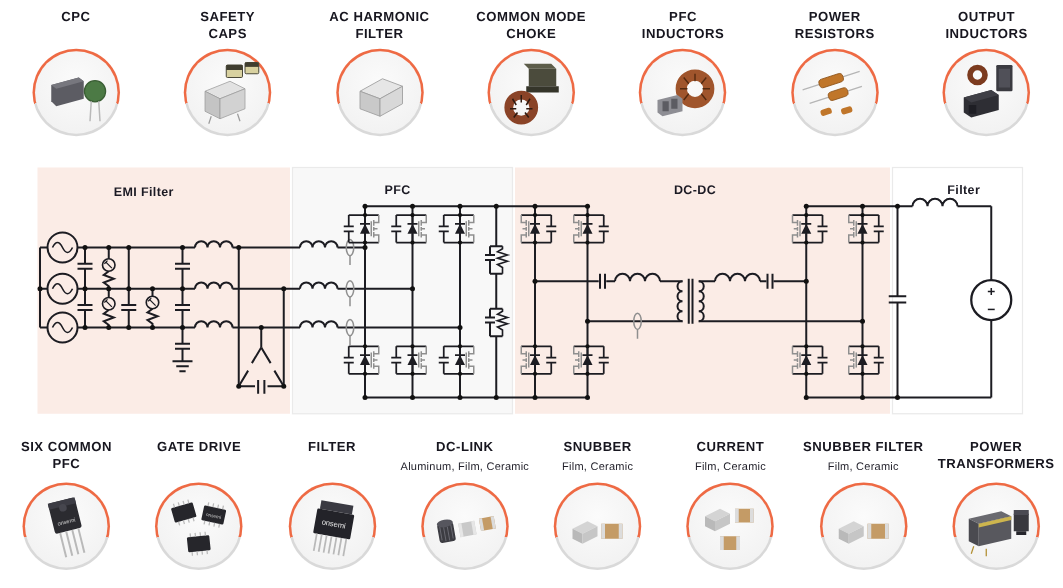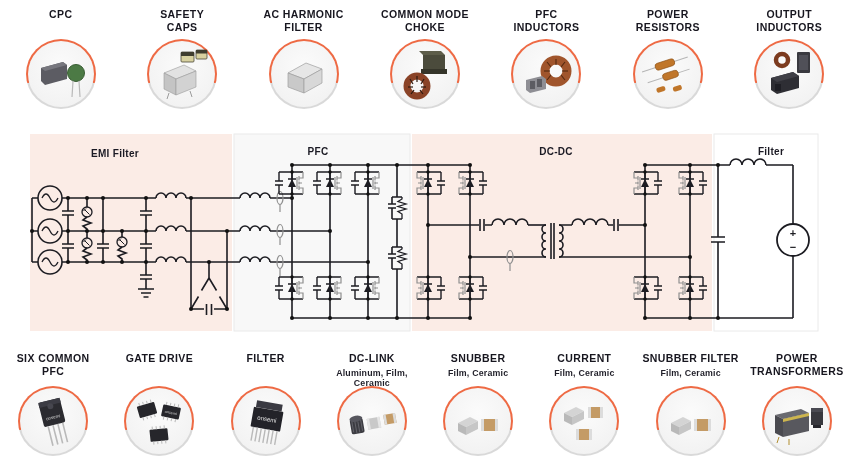--- a/index.html
+++ b/index.html
@@ -9,21 +9,21 @@
   }
   .row{position:absolute;left:0;right:0;display:flex}
   .top-row{top:8px}
   .bottom-row{top:352px}
   .cat{flex:1 1 0;display:flex;flex-direction:column;align-items:center;min-width:0;cursor:pointer}
   .cat-label{
     font-size:10.5px;font-weight:bold;letter-spacing:.4px;color:#17161f;
     text-align:center;white-space:pre-line;line-height:1.28;height:28px;
   }
   .bottom-row .cat-label{height:16px}
-  .cat-sub{font-size:8.8px;font-weight:bold;color:#201f29;letter-spacing:.2px;height:15px;text-align:center}
+  .cat-sub{font-size:8.8px;font-weight:normal;color:#201f29;letter-spacing:.2px;height:15px;text-align:center}
   .ring{
     width:70px;height:70px;border-radius:50%;position:relative;margin-top:3px;flex:none;
     background:conic-gradient(from 105deg,#d9d9d9 0 150deg,#ee6a44 150deg 360deg);
   }
   .disc{
     position:absolute;inset:2px;border-radius:50%;
     background:radial-gradient(circle at 50% 38%,#fbfbfb 0%,#f2f2f2 78%,#ececec 100%);
     display:flex;align-items:center;justify-content:center;
   }
   .cicon{width:56px;height:56px;display:block}

